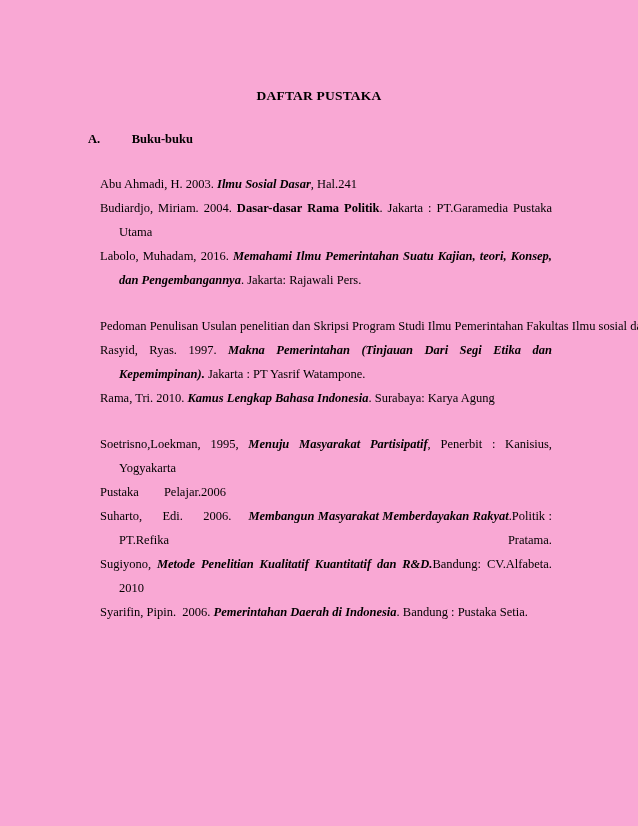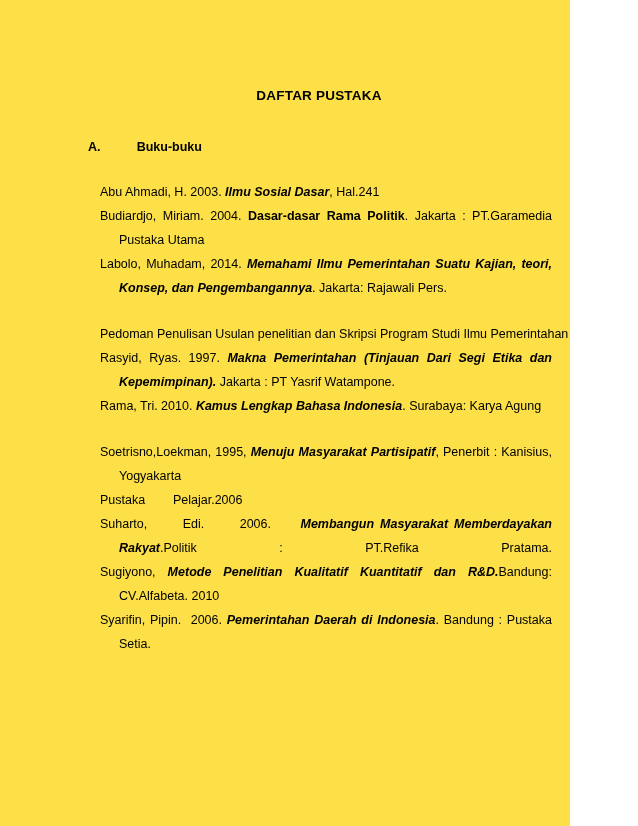--- a/index.html
+++ b/index.html
@@ -9,39 +9,40 @@
   }
   body {
     width: 638px;
     height: 826px;
     font-family: "Liberation Sans", sans-serif;
     color: #000000;
     -webkit-font-smoothing: antialiased;
   }
   .page {
     position: relative;
-    width: 570px;
+    width: 638px;
     height: 826px;
-    background: #fde047;
+    background: #f9a8d4;
     overflow: hidden;
+    font-family: Liberation Serif, serif;
   }
   .doc-title {
     position: absolute;
     left: 0;
     top: 88px;
     width: 638px;
     text-align: center;
     font-size: 13.5px;
     font-weight: bold;
     letter-spacing: 0.2px;
   }
   .content {
     position: absolute;
     left: 88px;
-    top: 136px;
+    top: 128px;
     width: 464px;
   }
   .section-head {
     font-size: 12.5px;
     font-weight: bold;
     margin: 0 0 0 0;
     line-height: 22px;
     white-space: pre;
   }
   .entries {
@@ -92,21 +93,21 @@
 
   <div class="doc-title">DAFTAR PUSTAKA</div>
 
   <div class="content">
 
     <div class="section-head">A.	      Buku-buku</div>
 
     <div class="entries">
         <div class="entry"><span class="n wide-gap">Abu Ahmadi, H. 2003. </span><span class="bi">Ilmu Sosial Dasar</span><span class="n tail">, Hal.241</span></div>
         <div class="entry"><span class="n wide-gap">Budiardjo, Miriam. 2004. </span><span class="b">Dasar-dasar Rama Politik</span><span class="n tail">. Jakarta : PT.Garamedia Pustaka Utama</span></div>
-        <div class="entry"><span class="n wide-gap">Labolo, Muhadam, 2014. </span><span class="bi">Memahami Ilmu Pemerintahan Suatu Kajian, teori, Konsep, dan Pengembangannya</span><span class="n tail">. Jakarta: Rajawali Pers.</span></div>
+        <div class="entry"><span class="n wide-gap">Labolo, Muhadam, 2016. </span><span class="bi">Memahami Ilmu Pemerintahan Suatu Kajian, teori, Konsep, dan Pengembangannya</span><span class="n tail">. Jakarta: Rajawali Pers.</span></div>
         <div class="entry gap-before"><span class="n wide-gap">Pedoman Penulisan Usulan penelitian dan Skripsi Program Studi Ilmu Pemerintahan Fakultas Ilmu sosial dan Ilmu Politik Universitas Hasanuddin.</span></div>
         <div class="entry"><span class="n wide-gap">Rasyid, Ryas. 1997. </span><span class="bi">Makna Pemerintahan (Tinjauan Dari Segi Etika dan Kepemimpinan).</span><span class="n tail"> Jakarta : PT Yasrif Watampone.</span></div>
         <div class="entry"><span class="n wide-gap">Rama, Tri. 2010. </span><span class="bi">Kamus Lengkap Bahasa Indonesia</span><span class="n tail">. Surabaya: Karya Agung</span></div>
         <div class="entry gap-before"><span class="n wide-gap">Soetrisno,Loekman, 1995, </span><span class="bi">Menuju Masyarakat Partisipatif</span><span class="n tail">, Penerbit : Kanisius, Yogyakarta</span></div>
         <div class="entry flat"><span class="n wide-gap">Pustaka        Pelajar.2006</span></div>
         <div class="entry stretch"><span class="n wide-gap">Suharto,      Edi.      2006.     </span><span class="bi">Membangun    Masyarakat    Memberdayakan Rakyat</span><span class="n tail">.Politik :   PT.Refika Pratama.</span></div>
         <div class="entry"><span class="n wide-gap">Sugiyono, </span><span class="bi">Metode Penelitian Kualitatif Kuantitatif dan R&amp;D.</span><span class="n tail">Bandung: CV.Alfabeta. 2010</span></div>
         <div class="entry"><span class="n wide-gap">Syarifin, Pipin.  2006. </span><span class="bi">Pemerintahan Daerah di Indonesia</span><span class="n tail">. Bandung : Pustaka Setia.</span></div>
       </div>
 

